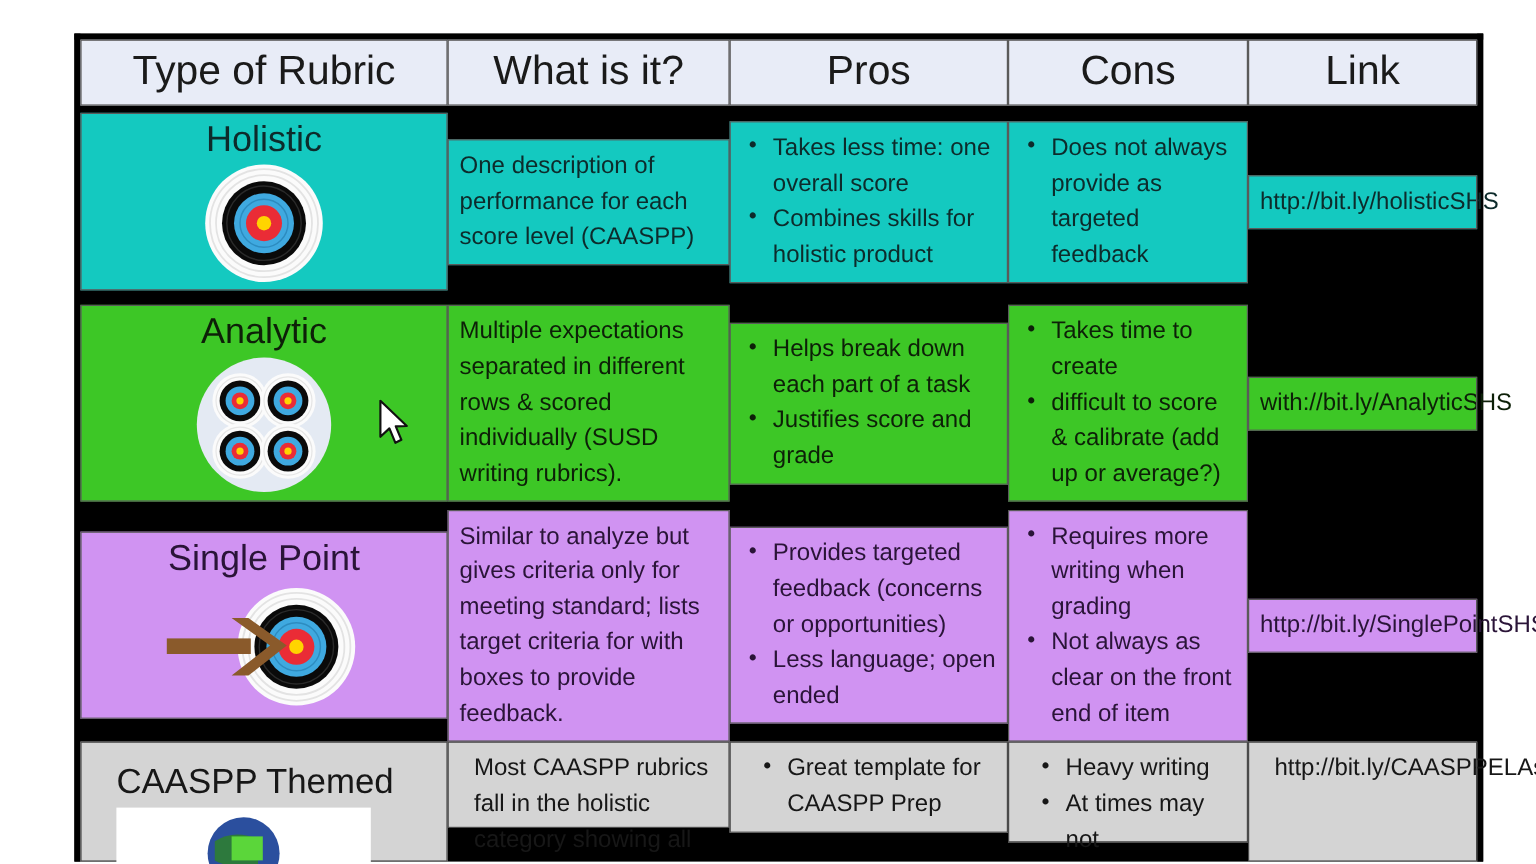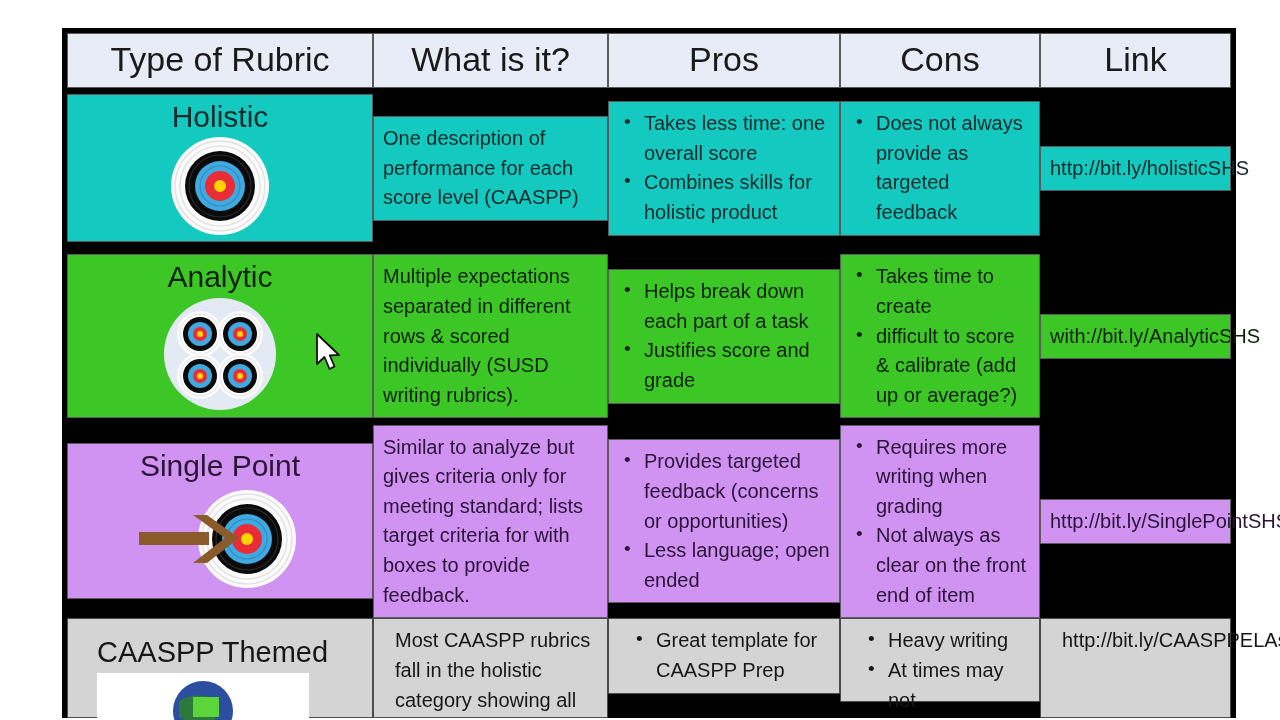--- a/index.html
+++ b/index.html
@@ -365,21 +365,21 @@
           <div class="img-frame" style="margin-left:8px">
             <svg width="80" height="60" viewBox="0 0 80 60">
               <circle cx="40" cy="38" r="30" fill="#2b4f9e"></circle>
               <path d="M16 28 Q32 18 52 26 L52 48 Q30 52 16 44 Z" fill="#2e7d32" opacity="0.9"></path>
               <rect x="30" y="24" width="26" height="20" fill="#5bd63a"></rect>
             </svg>
           </div>
         </div>
       </td>
       <td class="gapcell" style="vertical-align:top">
-        <div class="cell" style="height:100px">
+        <div class="cell" style="height:72px">
           <div class="desc">Most CAASPP rubrics fall in the holistic category showing all</div>
         </div>
       </td>
       <td class="gapcell" style="vertical-align:top">
         <div class="cell" style="height:76px">
           <ul class="bullets">
             <li>Great template for CAASPP Prep</li>
           </ul>
         </div>
       </td>

